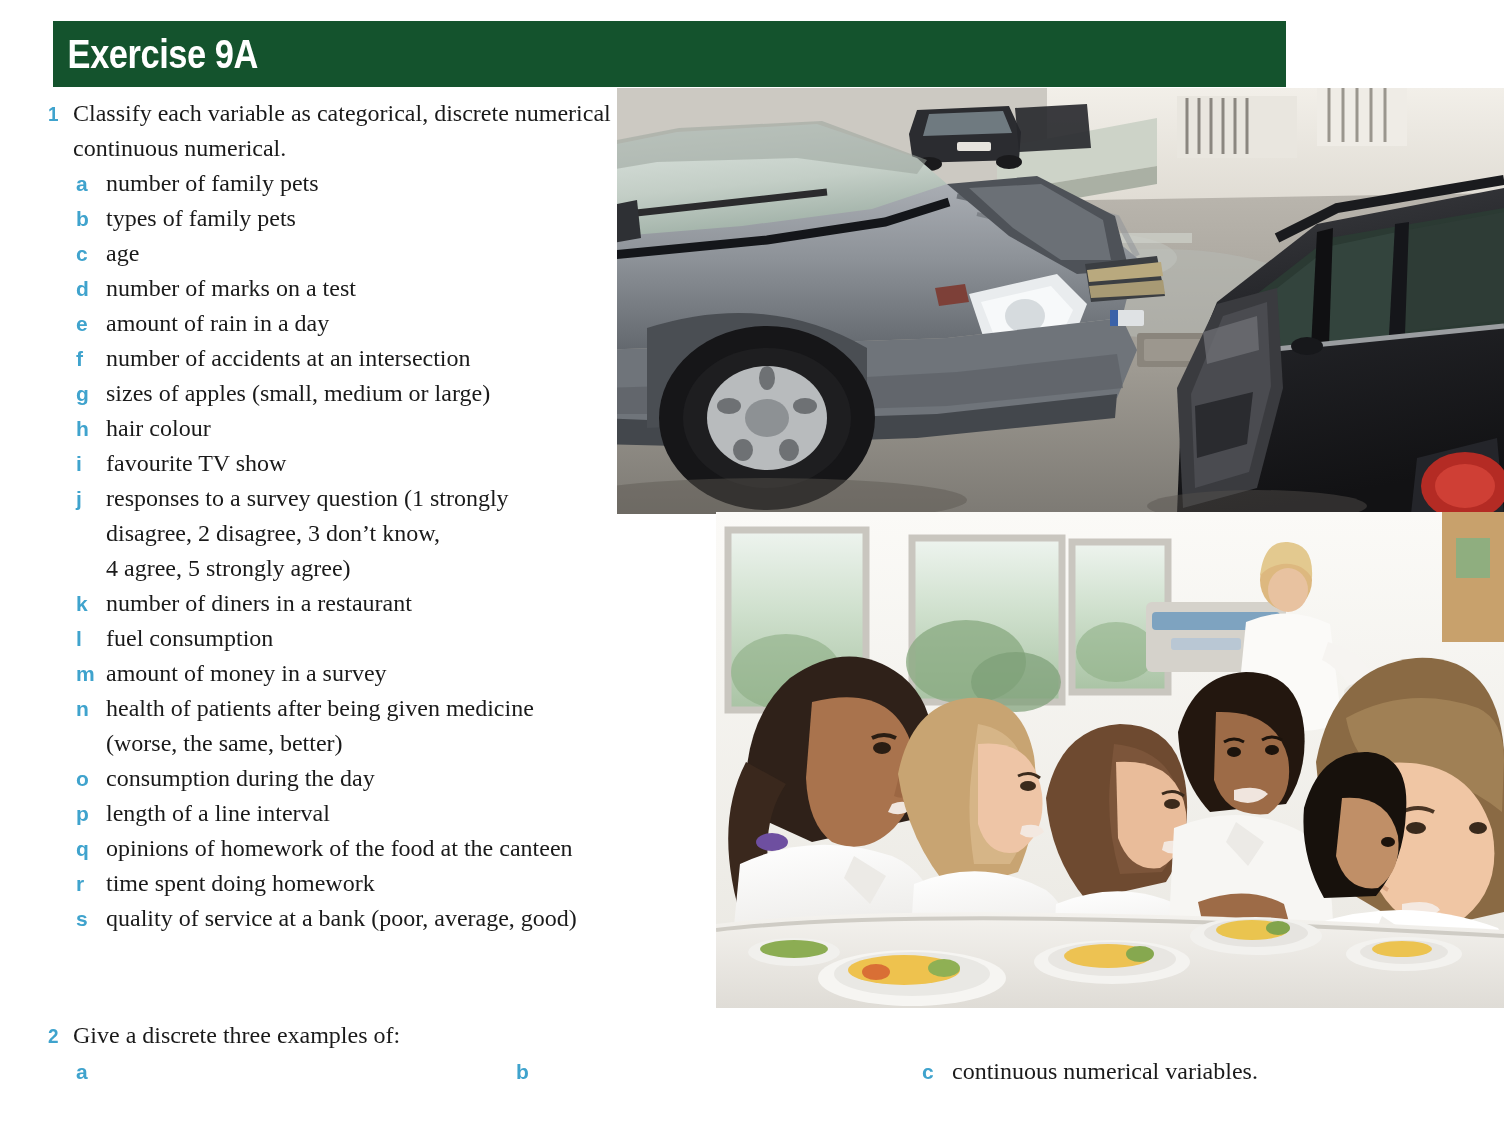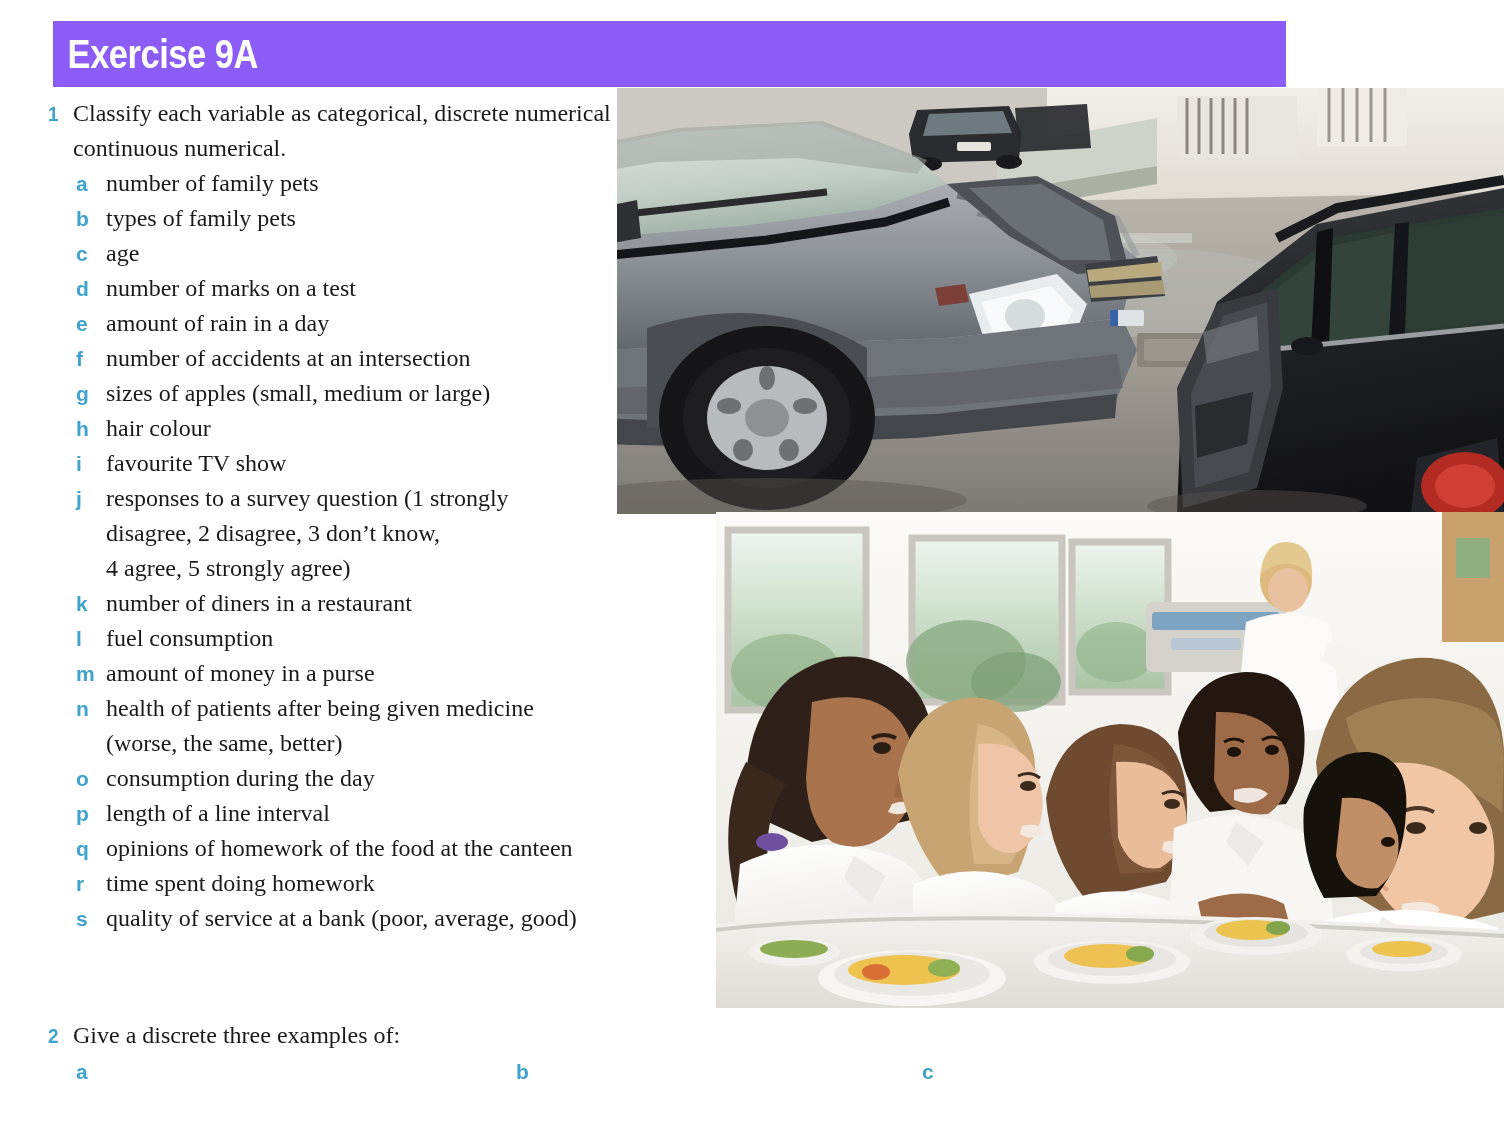--- a/index.html
+++ b/index.html
@@ -13,21 +13,21 @@
     overflow: hidden;
   }
 
   
   .banner {
     position: absolute;
     left: 53px;
     top: 21px;
     width: 1233px;
     height: 66px;
-    background: #8b5cf6;
+    background: #14532d;
     display: flex;
     align-items: center;
   }
   .banner-title {
     font-family: "Liberation Sans", "DejaVu Sans", sans-serif;
     font-weight: bold;
     font-size: 40px;
     line-height: 1;
     color: #ffffff;
     letter-spacing: -0.5px;
@@ -190,21 +190,21 @@
     <li class="sub-item">
       <span class="sub-marker">k</span>
       <span class="sub-text">number of diners in a restaurant</span>
     </li>
     <li class="sub-item">
       <span class="sub-marker">l</span>
       <span class="sub-text">fuel consumption</span>
     </li>
     <li class="sub-item">
       <span class="sub-marker">m</span>
-      <span class="sub-text">amount of money in a purse</span>
+      <span class="sub-text">amount of money in a survey</span>
     </li>
     <li class="sub-item">
       <span class="sub-marker">n</span>
       <span class="sub-text">health of patients after being given medicine
 (worse, the same, better)</span>
     </li>
     <li class="sub-item">
       <span class="sub-marker">o</span>
       <span class="sub-text">consumption during the day</span>
     </li>
@@ -234,20 +234,21 @@
   </div>
   <div class="q2-cols">
     <div class="q2-col q2-col-a">
       <span class="q2-marker">a</span>
     </div>
     <div class="q2-col q2-col-b">
       <span class="q2-marker">b</span>
     </div>
     <div class="q2-col q2-col-c">
       <span class="q2-marker">c</span>
+      <span class="q2-text">continuous numerical variables.</span>
     </div>
   </div>
 </div>
 
 <div class="photo" id="photo-car-accident">
   <svg viewBox="0 0 887 426" preserveAspectRatio="none">
     <defs>
       <linearGradient id="roadGrad" x1="0" y1="0" x2="0" y2="1">
         <stop offset="0%" stop-color="#b9b5ad"></stop>
         <stop offset="55%" stop-color="#9e9a92"></stop>

